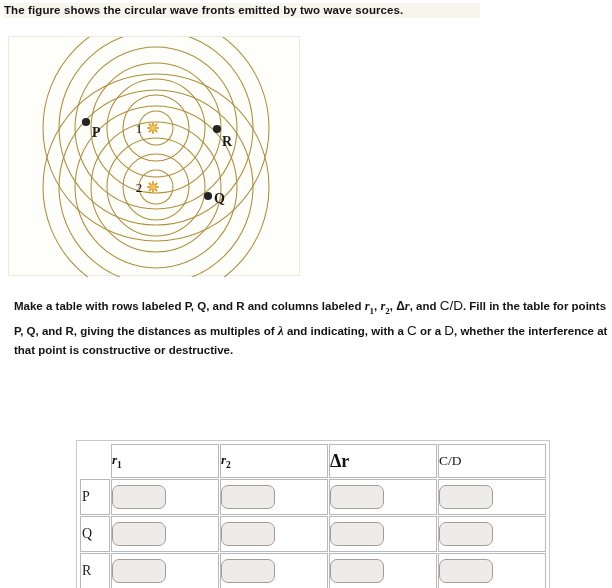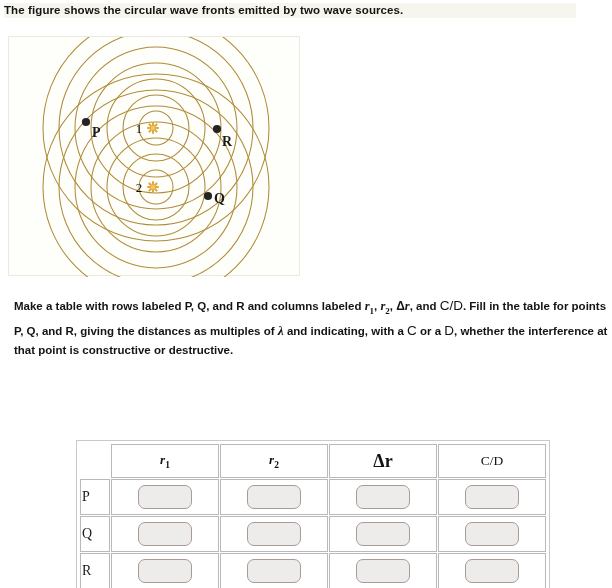--- a/index.html
+++ b/index.html
@@ -14,21 +14,21 @@
     color: #1a1a1a;
     overflow: hidden;
     position: relative;
   }
 
   
   #intro-text {
     position: absolute;
     left: 4px;
     top: 3px;
-    width: 572px;
+    width: 476px;
     font-size: 11.5px;
     font-weight: bold;
     line-height: 15px;
     background: #f7f6ee;
     color: #141414;
     letter-spacing: 0.1px;
   }
 
   
   #figure-panel {
@@ -112,21 +112,20 @@
     border-spacing: 1px;
     width: 100%;
     table-layout: fixed;
   }
   table.answer-table td {
     border: 1px solid #b9b9b9;
     background: #ffffff;
     padding: 0;
     height: 34px;
     vertical-align: middle;
-    text-align: center;
   }
   table.answer-table td.corner-cell {
     border: none;
     background: transparent;
     width: 30px;
   }
   table.answer-table td.rowhead-cell {
     width: 30px;
     text-align: left;
     font-family: "Liberation Serif", serif;

